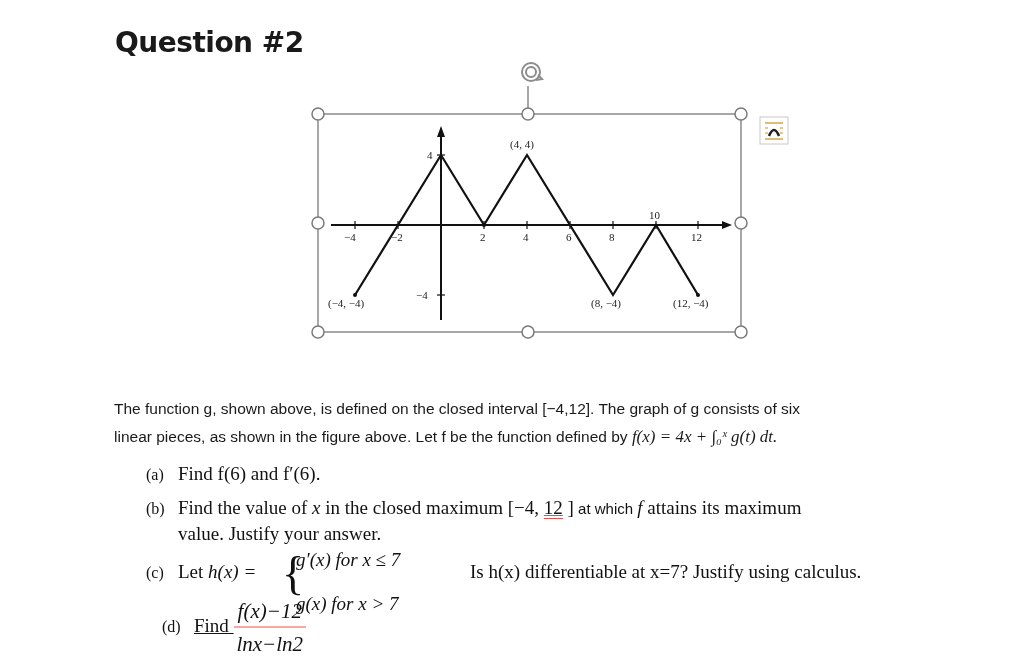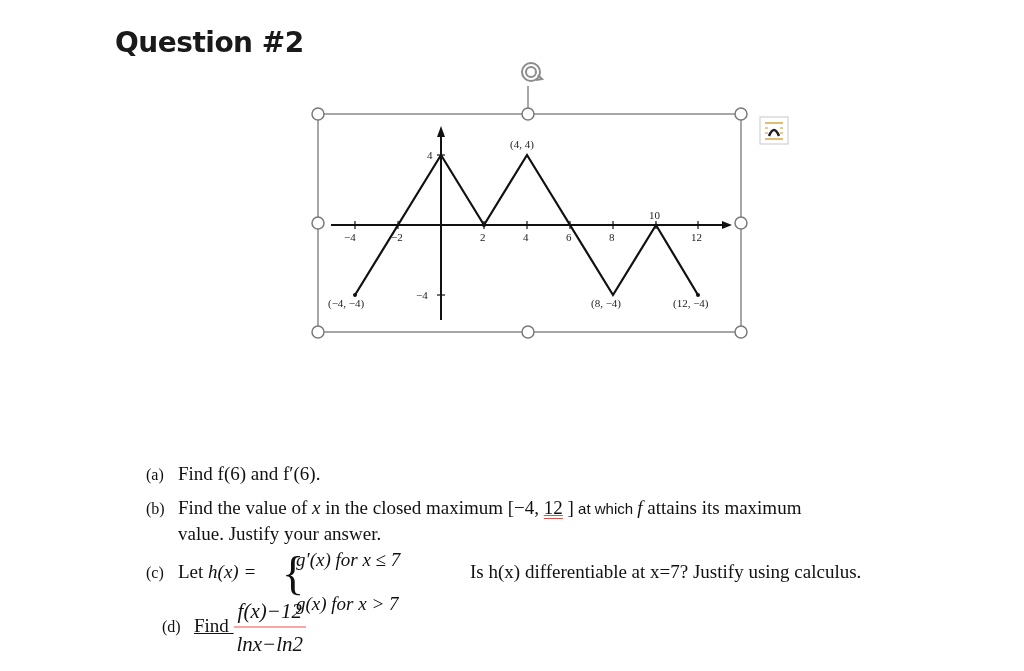--- a/index.html
+++ b/index.html
@@ -98,20 +98,24 @@
     <text x="427" y="159">4</text>
     <text x="416" y="299">−4</text>
     <text x="510" y="148">(4, 4)</text>
     <text x="328" y="307">(−4, −4)</text>
     <text x="591" y="307">(8, −4)</text>
     <text x="673" y="307">(12, −4)</text>
   </g>
 </svg>
 
 <div class="intro">
+  <div>The function g, shown above, is defined on the closed interval [−4,12]. The graph of g consists of six</div>
+  <div>
+    <span>linear pieces, as shown in the figure above. Let f be the function defined by </span><span class="math">f(x) = 4x + ∫₀ˣ g(t) dt.</span>
+  </div>
 </div>
 
 <div class="parts">
   <div class="part" style="left:0; top:0;">
     <span class="plabel">(a)</span><span>Find f(6) and f′(6).</span>
   </div>
 
   <div class="part" style="left:0; top:34px;">
     <span class="plabel">(b)</span><span>Find the value of </span><span class="it">x</span><span> in the closed maximum </span><span>[−4, </span><span class="spell">12</span><span> ]</span><span class="sans-small"> at which </span><span class="it">f</span><span> attains its maximum</span>
   </div>

